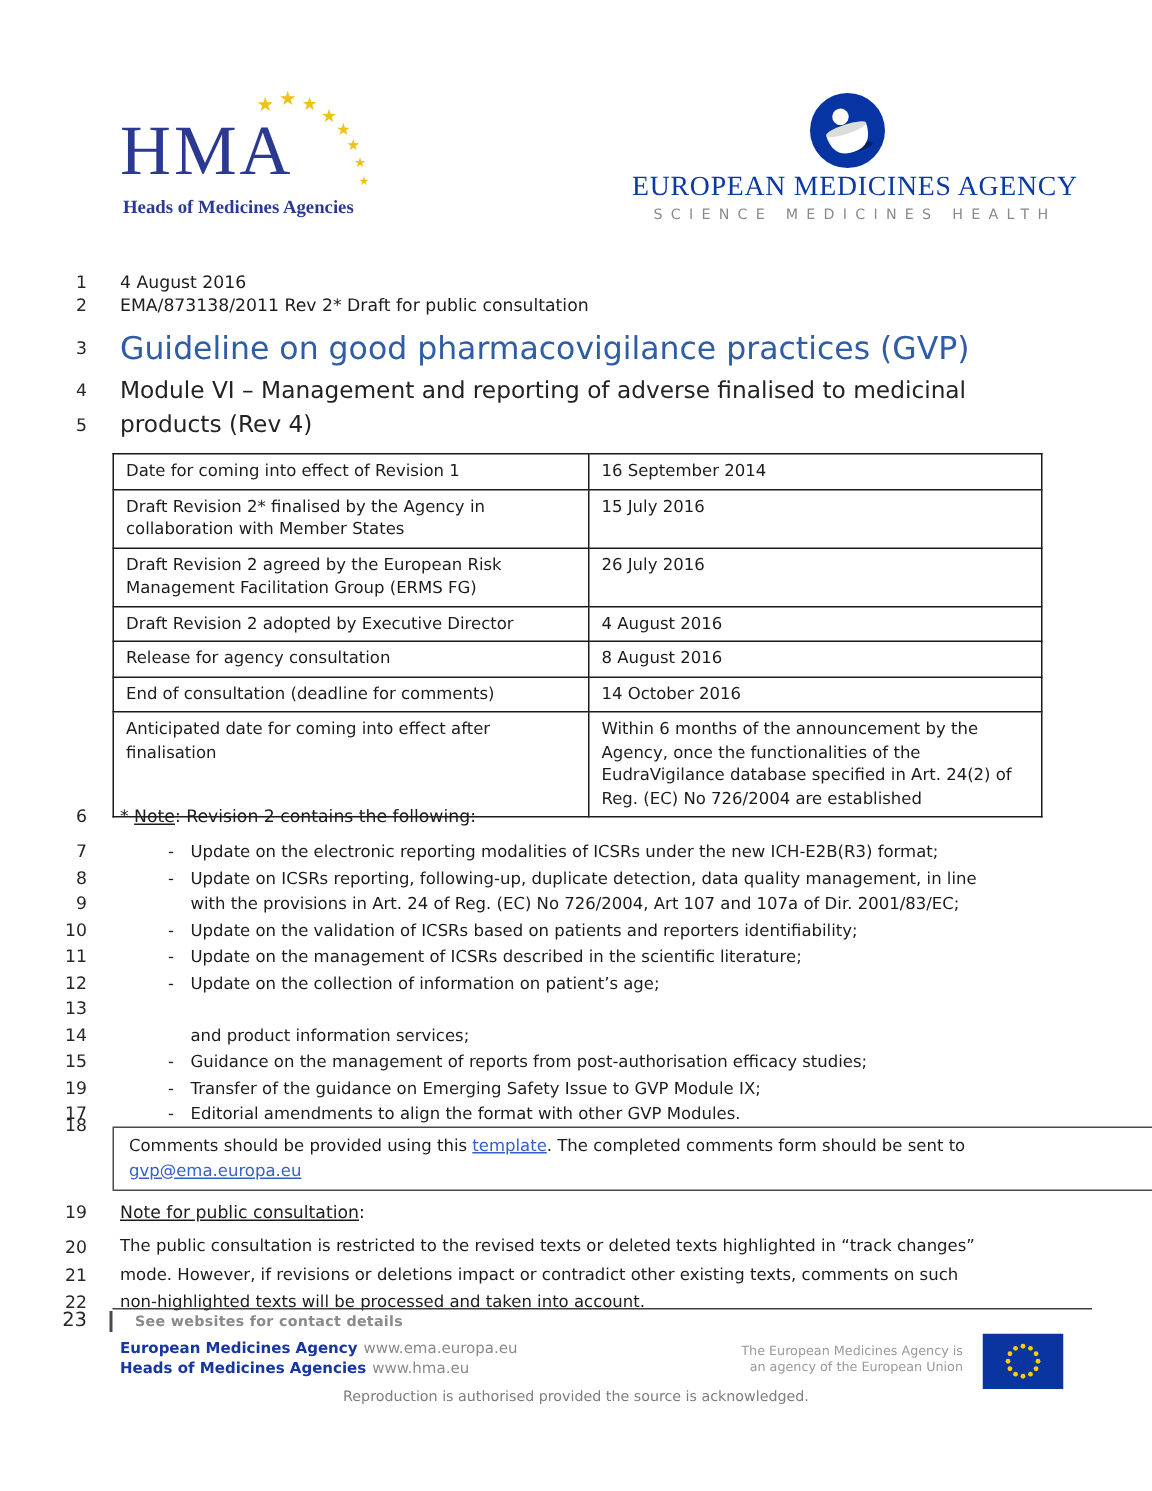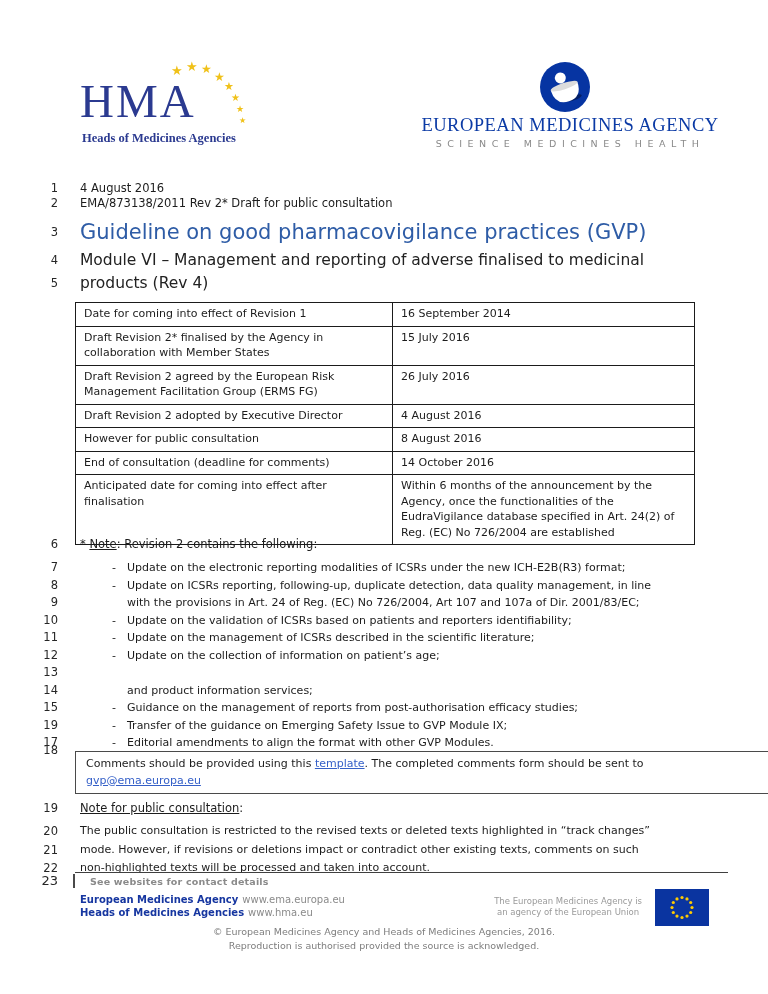--- a/index.html
+++ b/index.html
@@ -67,21 +67,21 @@
   .consult .num { font-size:11.5px; line-height:18.5px; }
 
   
   .footer-rule { position:absolute; left:75px; top:872px; width:653px; height:1px; background:#3f3f3f; }
   .num23 { position:absolute; left:0; top:873px; width:58px; text-align:right; font-size:13px; color:#262626; }
   .contact-bar { position:absolute; left:73px; top:874px; width:2px; height:14px; background:#4a4a4a; }
   .contact-note { position:absolute; left:90px; top:876px; font-size:9.5px; font-weight:bold; color:#8a8a8a; letter-spacing:0.2px; }
   .agencies { position:absolute; left:80px; top:893px; font-size:10px; line-height:13px; }
   .agency-name { font-weight:bold; color:#1636a0; }
   .agency-url { color:#8a8a8a; margin-left:4px; }
-  .eu-note { position:absolute; right:126px; top:896px; text-align:center; font-size:8.5px; line-height:11px; color:#9a9a9a; }
+  .eu-note { position:absolute; right:126px; top:896px; text-align:right; font-size:8.5px; line-height:11px; color:#9a9a9a; }
   .eu-flag { position:absolute; left:655px; top:889px; width:54px; height:37px; }
   .copyright { position:absolute; left:0; right:0; top:925px; text-align:center; font-size:9.5px; line-height:13.5px; color:#7d7d7d; }
 </style>
 </head>
 <body>
 
 <div class="page">
 
   <div class="hma-logo">
     <div class="hma-acronym">HMA</div>
@@ -151,21 +151,21 @@
       </tr>
       <tr>
         <td class="label">Draft Revision 2 agreed by the European Risk Management Facilitation Group (ERMS FG)</td>
         <td class="value">26 July 2016</td>
       </tr>
       <tr>
         <td class="label">Draft Revision 2 adopted by Executive Director</td>
         <td class="value">4 August 2016</td>
       </tr>
       <tr>
-        <td class="label">However for public consultation</td>
+        <td class="label">Release for agency consultation</td>
         <td class="value">8 August 2016</td>
       </tr>
       <tr>
         <td class="label">End of consultation (deadline for comments)</td>
         <td class="value">14 October 2016</td>
       </tr>
       <tr>
         <td class="label">Anticipated date for coming into effect after finalisation</td>
         <td class="value">Within 6 months of the announcement by the Agency, once the functionalities of the EudraVigilance database specified in Art. 24(2) of Reg. (EC) No 726/2004 are established</td>
       </tr>
@@ -279,17 +279,16 @@
         <circle cx="22" cy="27.1" r="1.6"></circle>
         <circle cx="18.3" cy="23.5" r="1.6"></circle>
         <circle cx="17" cy="18.5" r="1.6"></circle>
         <circle cx="18.3" cy="13.5" r="1.6"></circle>
         <circle cx="22" cy="9.9" r="1.6"></circle>
       </g>
     </svg>
   </div>
 
   <div class="copyright">
-    <div>© European Medicines Agency and Heads of Medicines Agencies, 2016.</div>
     <div>Reproduction is authorised provided the source is acknowledged.</div>
   </div>
 
 </div>
 
 </body></html>

